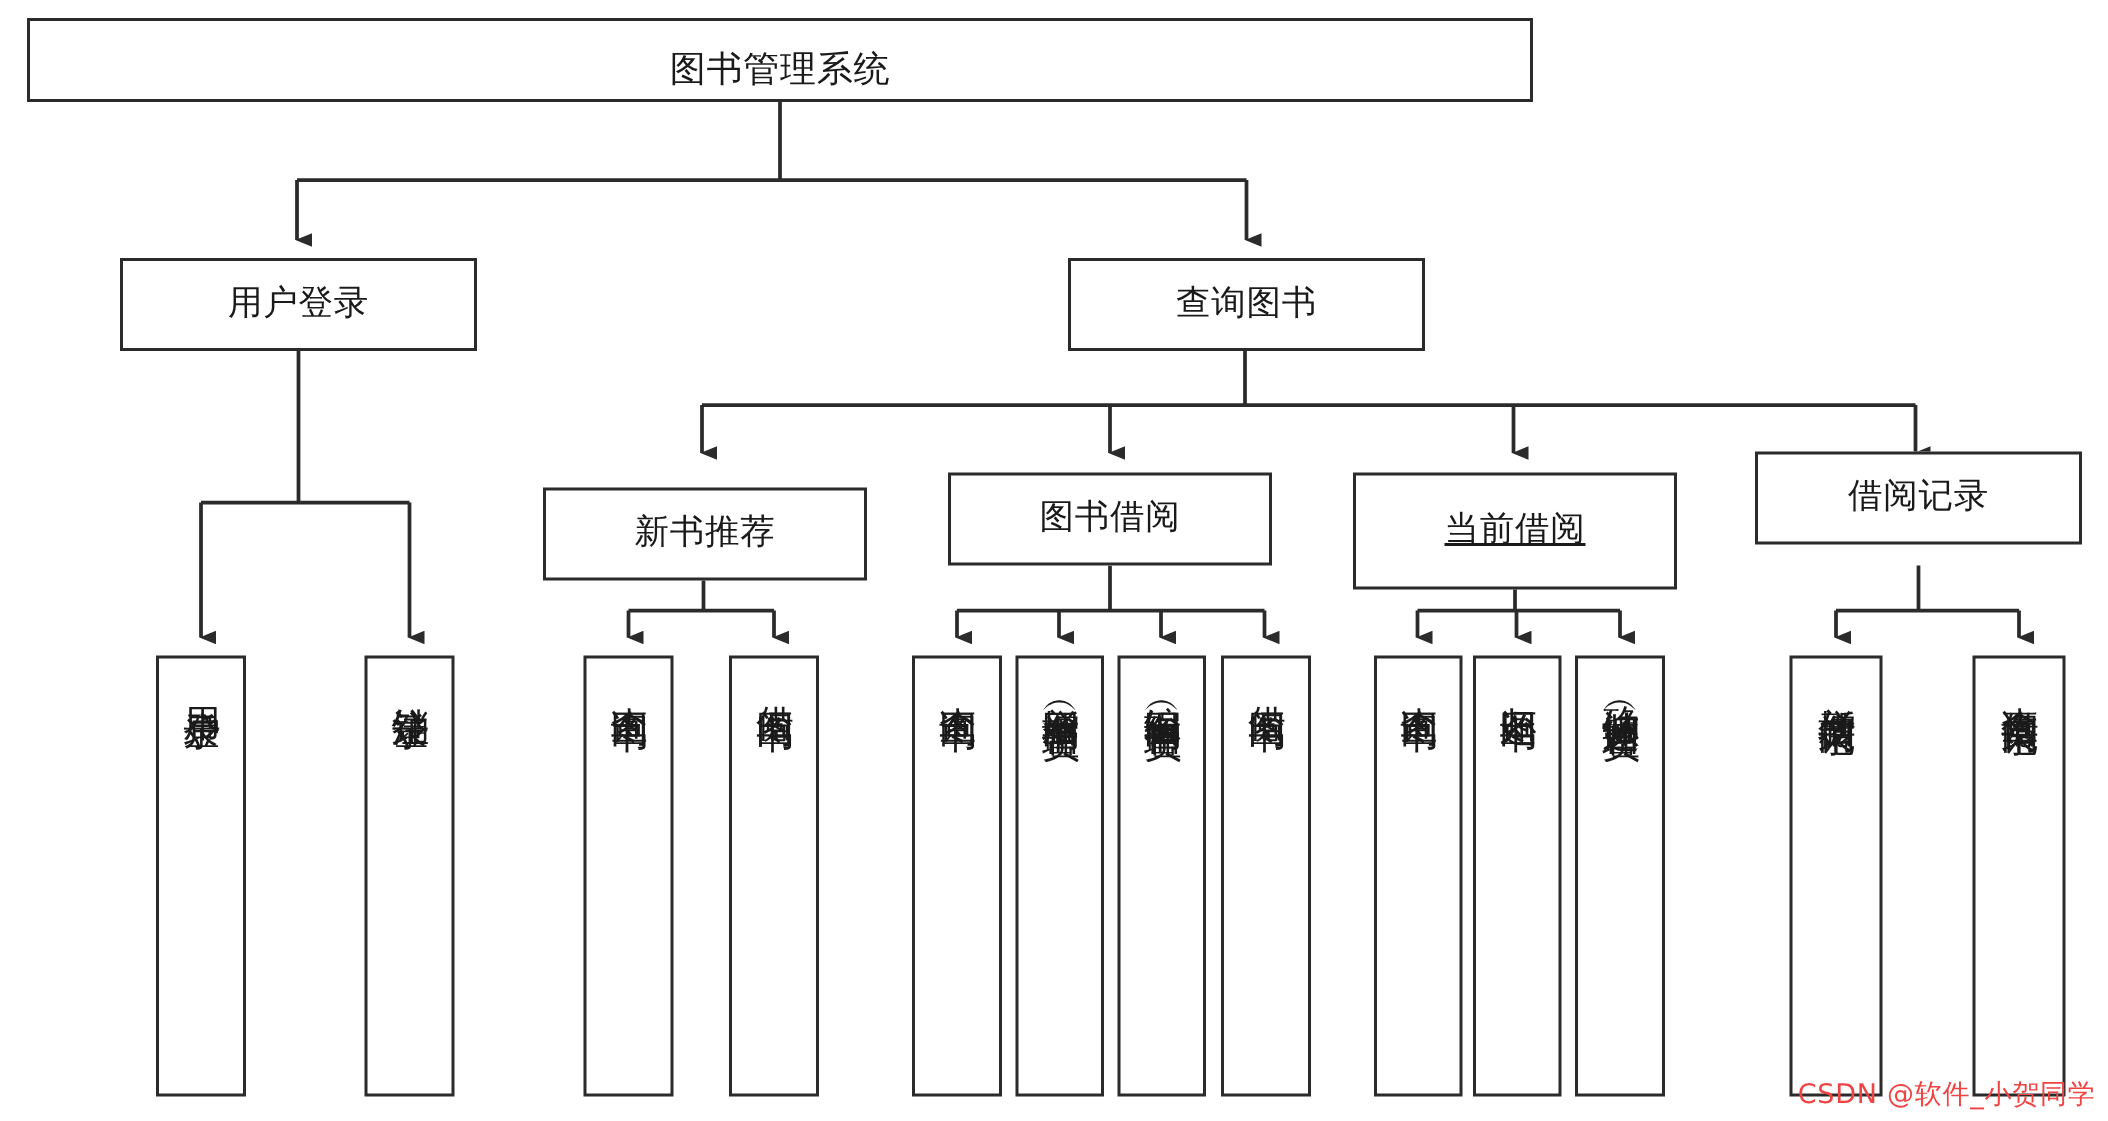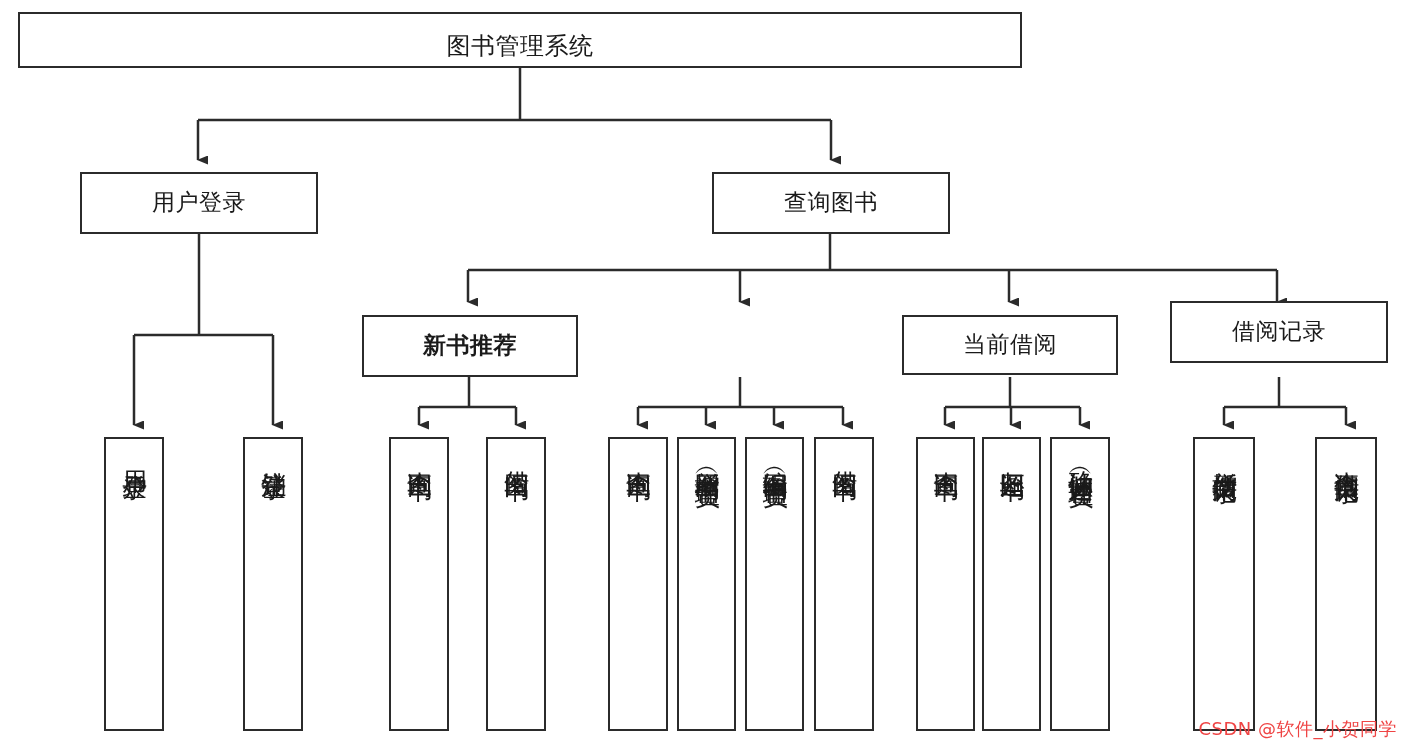--- a/index.html
+++ b/index.html
@@ -129,24 +129,27 @@
     <span class="label">图书管理系统</span>
   </div>
 
   <div class="node horiz" style="left:80px; top:172px; width:238px; height:62px;">
     <span class="label">用户登录</span>
   </div>
   <div class="node horiz" style="left:712px; top:172px; width:238px; height:62px;">
     <span class="label">查询图书</span>
   </div>
 
-  <div class="node horiz" style="left:362px; top:315px; width:216px; height:62px;font-weight:bold;">
+  <div class="node horiz" style="left:362px; top:325px; width:216px; height:62px;">
     <span class="label">新书推荐</span>
   </div>
-  <div class="node horiz" style="left:902px; top:315px; width:216px; height:60px;">
+  <div class="node horiz" style="left:632px; top:315px; width:216px; height:62px;">
+    <span class="label">图书借阅</span>
+  </div>
+  <div class="node horiz" style="left:902px; top:315px; width:216px; height:78px;text-decoration:underline;">
     <span class="label">当前借阅</span>
   </div>
   <div class="node horiz" style="left:1170px; top:301px; width:218px; height:62px;">
     <span class="label">借阅记录</span>
   </div>
 
   <div class="node vert" style="left:104px; top:437px; width:60px; height:294px;">
     <span class="label">用户登录</span>
   </div>
   <div class="node vert" style="left:243px; top:437px; width:60px; height:294px;">

